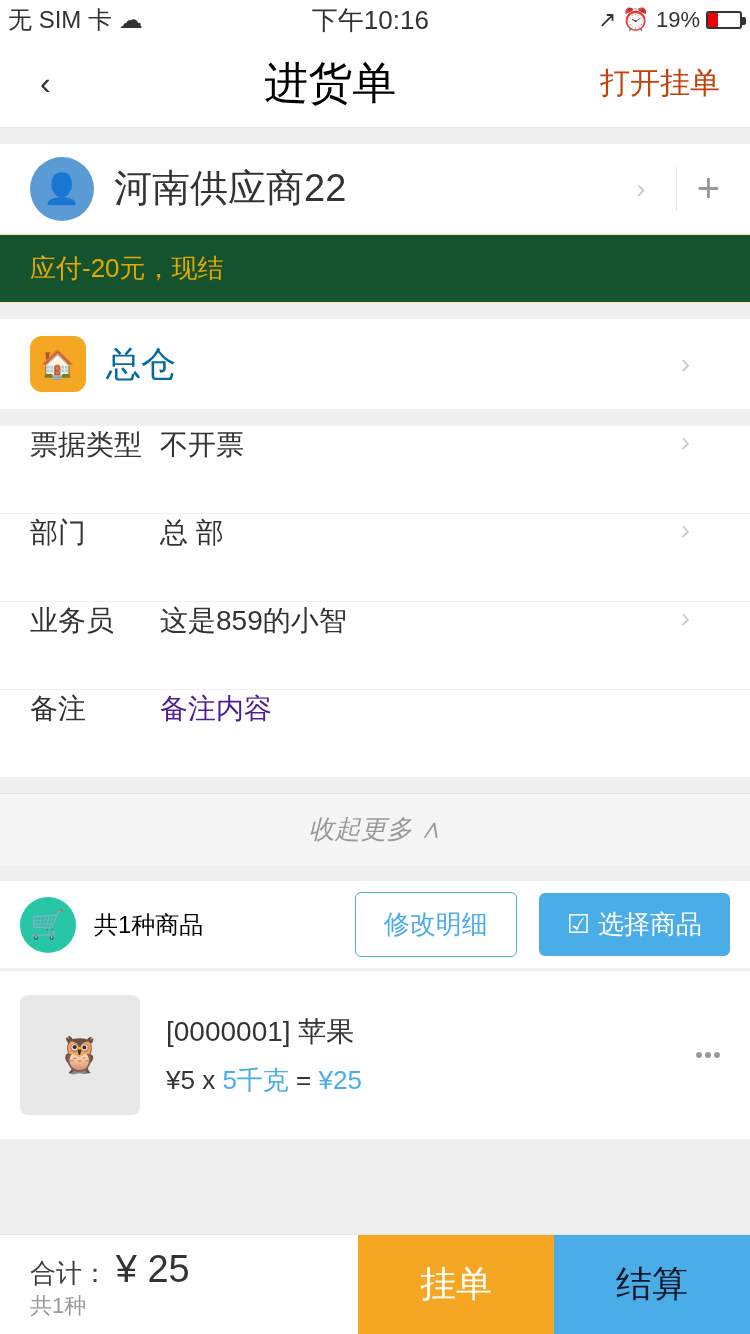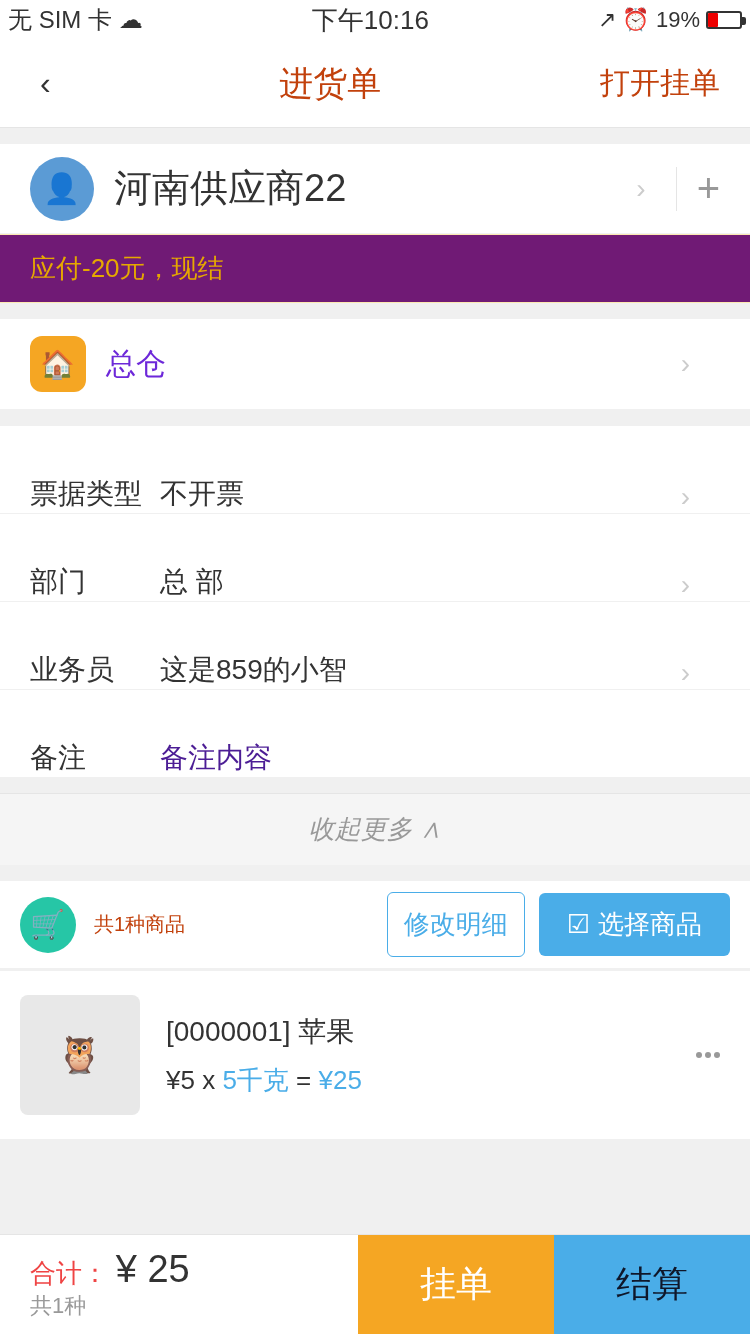--- a/index.html
+++ b/index.html
@@ -61,23 +61,23 @@
       padding: 0 30px;
       border-bottom: 1px solid #e5e5e5;
     }
     .nav-back {
       font-size: 32px;
       color: #333;
       cursor: pointer;
       padding: 10px;
     }
     .nav-title {
-      font-size: 34px;
+      font-size: 44px;
       font-weight: 500;
-      color: #c2410c;
+      color: #000000;
     }
     .nav-action {
       font-size: 30px;
       color: #c2410c;
       cursor: pointer;
     }
 
     
     .content {
       width: 750px;
@@ -126,21 +126,21 @@
     .divider-v {
       width: 1px;
       height: 44px;
       background: #e5e5e5;
       margin-right: 20px;
     }
 
     
     .notice-row {
       padding: 16px 30px;
-      background: #701a75;
+      background: #14532d;
       border-top: 1px solid #fce8b2;
       border-bottom: 1px solid #fce8b2;
     }
     .notice-text {
       font-size: 26px;
       color: #e6a800;
     }
 
     
     .warehouse-row {
@@ -151,26 +151,26 @@
     }
     .warehouse-icon-wrap {
       width: 56px; height: 56px;
       border-radius: 12px;
       background: #f5a623;
       display: flex; align-items: center; justify-content: center;
       margin-right: 20px;
       flex-shrink: 0;
     }
     .warehouse-icon { color: #fff; font-size: 28px; }
-    .warehouse-name { flex: 1; font-size: 30px; color: #6d28d9; }
+    .warehouse-name { flex: 1; font-size: 35px; color: #0369a1; }
 
     
     .form-row {
       display: flex;
-      align-items: flex-end;
+      align-items: flex-start;
       padding: 0 30px;
       height: 88px;
       border-top: 1px solid #f0f0f0;
       background: #fff;
       cursor: pointer;
     }
     .form-label {
       font-size: 28px;
       color: #333;
       width: 120px;
@@ -216,32 +216,32 @@
     .product-icon-wrap {
       width: 56px; height: 56px;
       border-radius: 50%;
       background: #26c6a6;
       display: flex; align-items: center; justify-content: center;
       margin-right: 18px;
       flex-shrink: 0;
     }
     .product-count {
       flex: 1;
-      font-size: 20px;
-      color: #c2410c;
+      font-size: 24px;
+      color: #000000;
     }
     .btn-outline {
       border: 1.5px solid #4aade8;
       color: #4aade8;
       background: #fff;
       border-radius: 6px;
-      padding: 14px 16px;
+      padding: 14px 28px;
       font-size: 26px;
       cursor: pointer;
-      margin-right: 14px;
+      margin-right: 22px;
     }
     .btn-primary {
       background: #4aade8;
       color: #fff;
       border: none;
       border-radius: 6px;
       padding: 14px 28px;
       font-size: 26px;
       cursor: pointer;
       display: flex;
@@ -287,21 +287,21 @@
       height: 100px;
       display: flex;
       align-items: center;
       background: #fff;
       border-top: 1px solid #e5e5e5;
     }
     .footer-total {
       flex: 1;
       padding: 0 30px;
     }
-    .total-label { font-size: 26px; color: #ef4444; }
+    .total-label { font-size: 26px; color: #404040; }
     .total-amount { font-size: 38px; color: #333; font-weight: 500; }
     .total-count { font-size: 22px; color: #999; }
     .footer-btn-suspend {
       width: 196px; height: 100px;
       background: #f5a623;
       color: #fff;
       font-size: 36px;
       display: flex; align-items: center; justify-content: center;
       cursor: pointer;
     }

